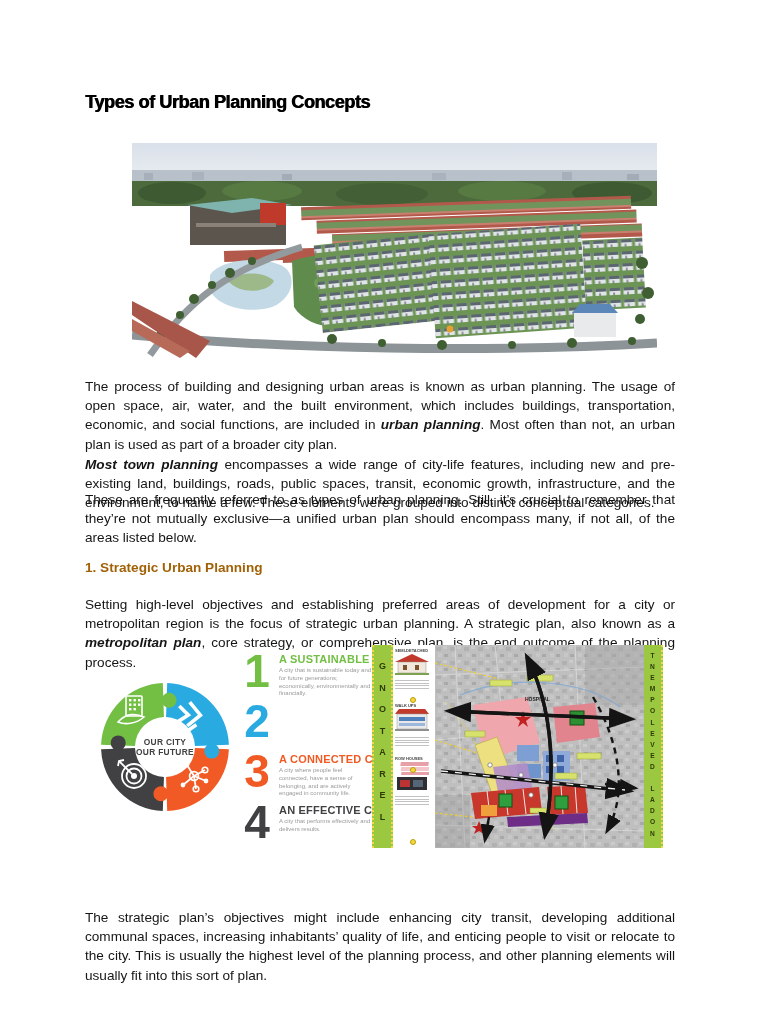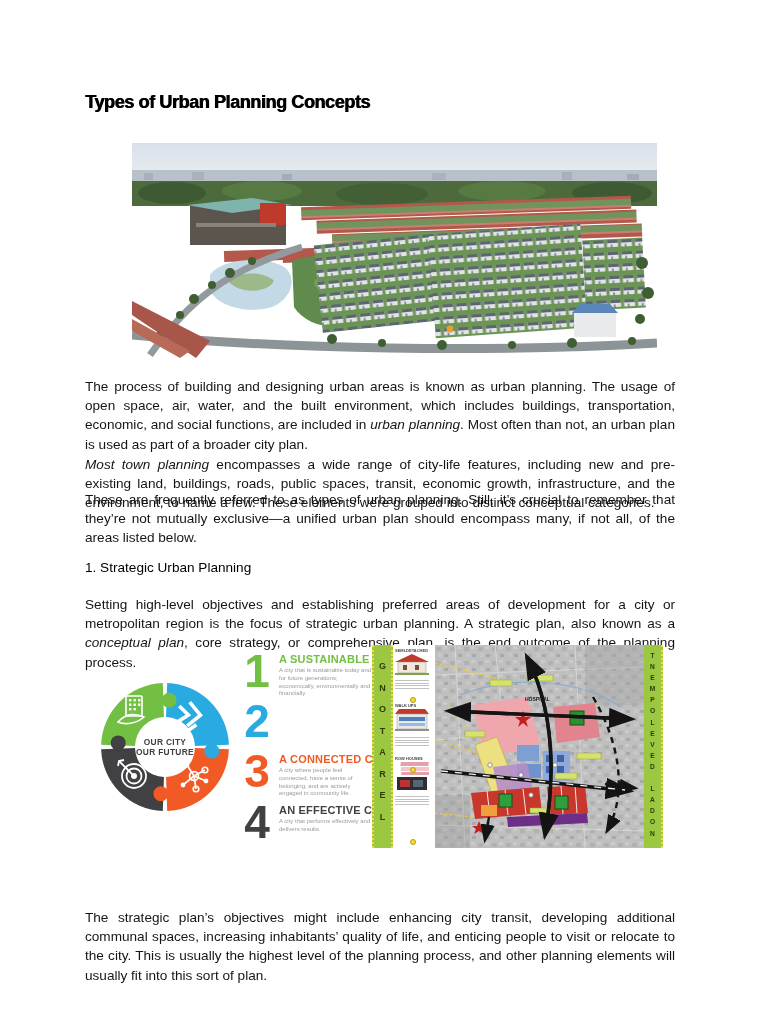--- a/index.html
+++ b/index.html
@@ -10,22 +10,22 @@
   .page-title{
     position:absolute;left:85px;top:92px;font-size:18px;font-weight:bold;
     letter-spacing:-0.4px;color:#000;text-shadow:0.7px 0 0 #000;white-space:nowrap;
   }
   .hero{position:absolute;left:132px;top:143px;width:525px;height:215px;overflow:hidden;}
   .para{
     position:absolute;left:85px;width:590px;font-size:13.6px;line-height:19.4px;
     text-align:justify;color:#151515;
   }
   #p1{top:363px}#p2{top:441px}#p3{top:476px}#p4{top:581px}#p5{top:894px}
-  .sec-heading{position:absolute;left:85px;top:560px;font-size:13.6px;font-weight:normal;color:#000000;}
-  .bi{font-weight:normal;font-style:italic;}
+  .sec-heading{position:absolute;left:85px;top:560px;font-size:13.6px;font-weight:bold;color:#a16207;}
+  .bi{font-weight:bold;font-style:italic;}
 
   
   .puzzle{position:absolute;left:88px;top:668px;width:154px;height:158px;}
   .ig-item{position:absolute;left:242px;width:132px;display:flex;gap:7px;}
   #item1{top:651px}#item2{top:701px}#item3{top:751px}#item4{top:802px}
   .ig-num{font-size:46px;line-height:40px;font-weight:bold;width:30px;text-align:center;flex:0 0 auto;}
   .ig-title{font-size:11px;font-weight:bold;letter-spacing:0.2px;margin-top:2px;white-space:nowrap;}
   .ig-desc{font-size:6px;line-height:7.8px;color:#9a9a9a;margin-top:2px;width:94px;}
   .c-green{color:#72BF44}.c-blue{color:#29ABE2}.c-orange{color:#F15A24}.c-dark{color:#414042}
 
@@ -142,21 +142,21 @@
 </div>
 
 <p class="para" id="p1"><span>The process of building and designing urban areas is known as urban planning. The usage of open space, air, water, and the built environment, which includes buildings, transportation, economic, and social functions, are included in </span><span class="bi">urban planning</span><span>. Most often than not, an urban plan is used as part of a broader city plan.</span></p>
 
 <p class="para" id="p2"><span class="bi">Most town planning</span><span> encompasses a wide range of city-life features, including new and pre-existing land, buildings, roads, public spaces, transit, economic growth, infrastructure, and the environment, to name a few. These elements were grouped into distinct conceptual categories.</span></p>
 
 <p class="para" id="p3">These are frequently referred to as types of urban planning. Still, it’s crucial to remember that they’re not mutually exclusive—a unified urban plan should encompass many, if not all, of the areas listed below.</p>
 
 <div class="sec-heading">1. Strategic Urban Planning</div>
 
-<p class="para" id="p4"><span>Setting high-level objectives and establishing preferred areas of development for a city or metropolitan region is the focus of strategic urban planning.  A strategic plan, also known as a </span><span class="bi">conceptual plan</span><span>, core strategy, or comprehensive plan, is the end outcome of the planning process.</span></p>
+<p class="para" id="p4"><span>Setting high-level objectives and establishing preferred areas of development for a city or metropolitan region is the focus of strategic urban planning.  A strategic plan, also known as a </span><span class="bi">metropolitan plan</span><span>, core strategy, or comprehensive plan, is the end outcome of the planning process.</span></p>
 
 <div class="puzzle">
   <svg width="154" height="158" viewBox="0 0 154 154">
     <path d="M13.1,74.8 A64,64 0 0 1 74.8,13.1 L75.95,47.0 A30,30 0 0 0 47.0,75.95 Z" fill="#72BF44"></path>
     <path d="M79.2,13.1 A64,64 0 0 1 140.9,74.8 L106.98,75.95 A30,30 0 0 0 78.05,47.02 Z" fill="#29ABE2"></path>
     <path d="M140.9,79.2 A64,64 0 0 1 79.2,140.9 L78.05,106.98 A30,30 0 0 0 106.98,78.05 Z" fill="#F15A24"></path>
     <path d="M74.8,140.9 A64,64 0 0 1 13.1,79.2 L47.0,78.05 A30,30 0 0 0 75.95,106.98 Z" fill="#414042"></path>
     <circle cx="81.1" cy="30.2" r="7.5" fill="#72BF44"></circle>
     <circle cx="123.8" cy="81.1" r="7.5" fill="#29ABE2"></circle>
     <circle cx="72.9" cy="123.8" r="7.5" fill="#F15A24"></circle>

